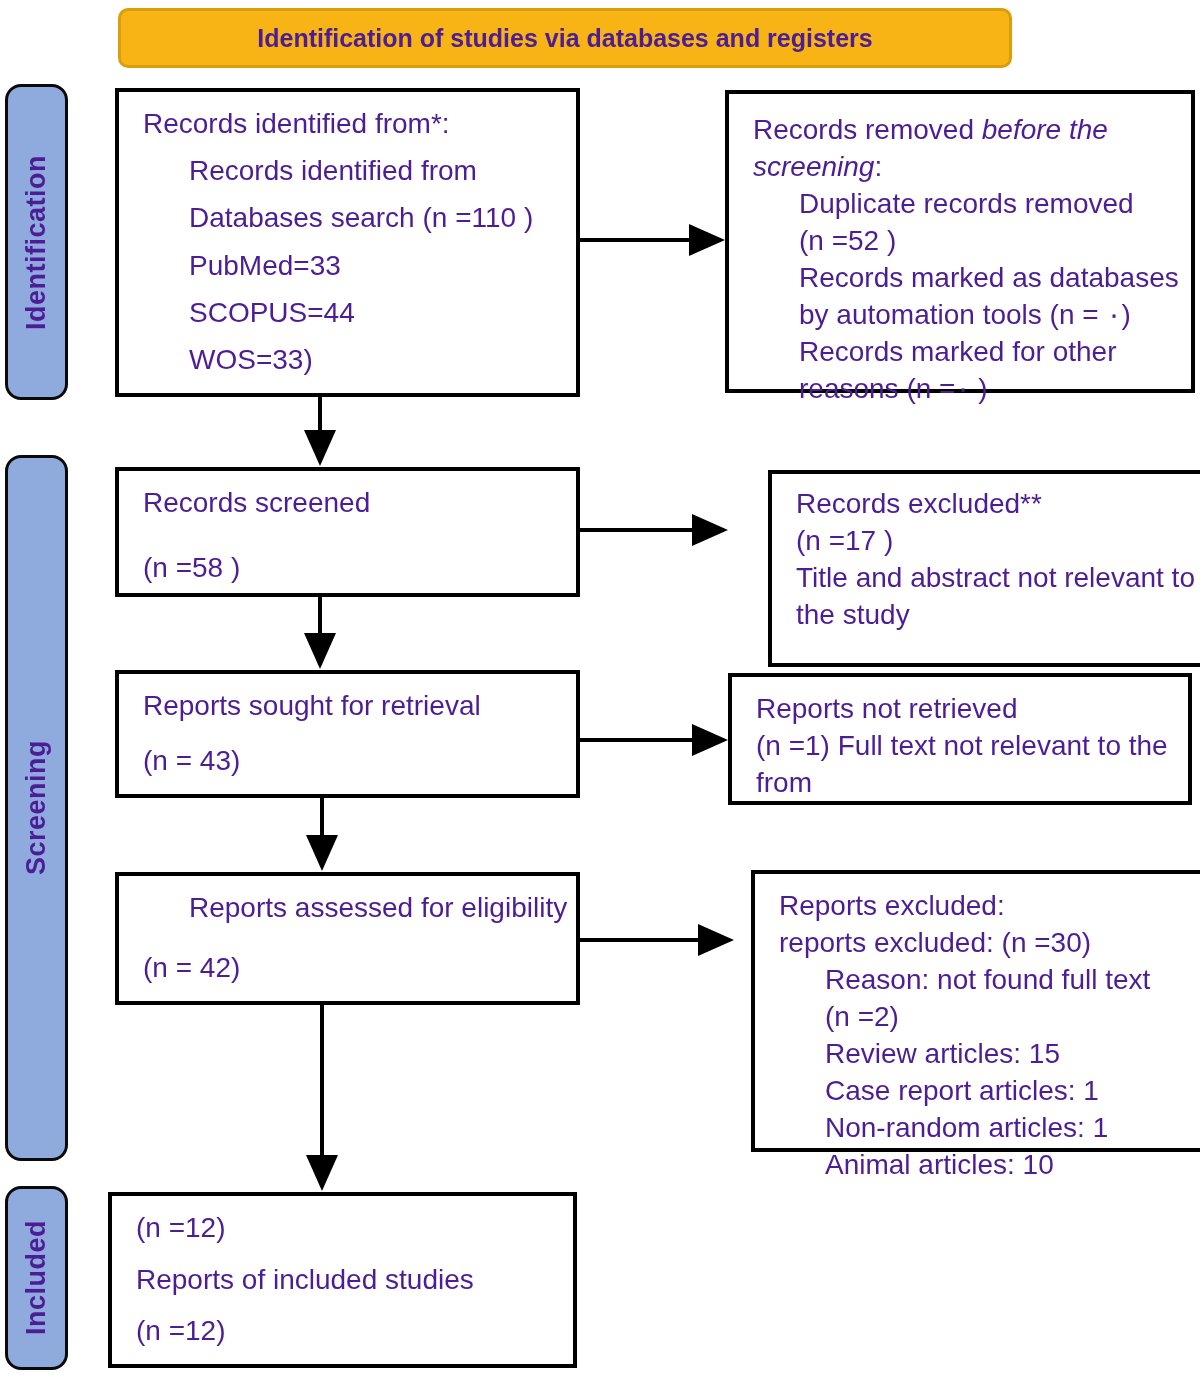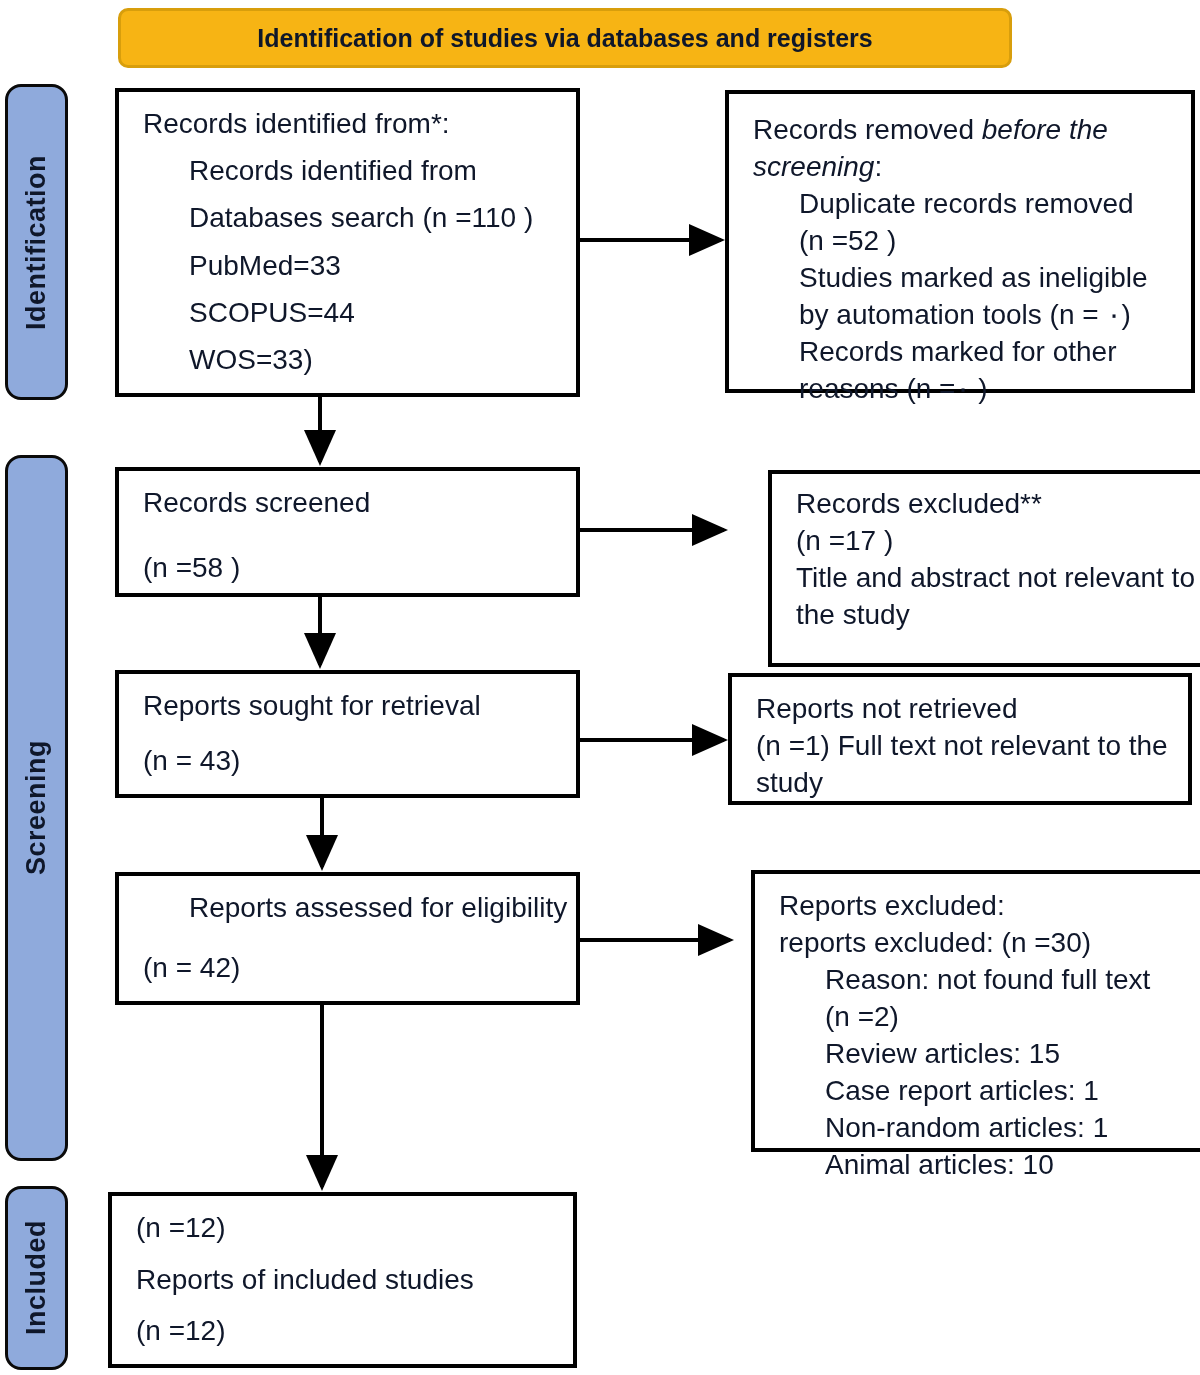--- a/index.html
+++ b/index.html
@@ -1,18 +1,18 @@
 <!DOCTYPE html>
 <html style="--banner-fill: #F7B414; --banner-border: #D89E0C; --stage-fill: #8FAADC; --box-border: #000000; --arrow: #000000;"><head>
 <meta charset="utf-8">
 <style>
   html,body { margin:0; padding:0; background:#ffffff; }
   .canvas {
     position:relative; width:1200px; height:1375px; background:#ffffff;
-    font-family:"Liberation Sans", sans-serif; color:#0f172a; overflow:hidden;
+    font-family:"Liberation Sans", sans-serif; color:#4c1d95; overflow:hidden;
   }
 
   
   .title-banner {
     position:absolute; left:118px; top:8px; width:894px; height:60px;
     background:var(--banner-fill,#F7B414);
     border:3px solid var(--banner-border,#D89E0C);
     border-radius:10px; box-sizing:border-box;
     display:flex; align-items:center; justify-content:center;
     font-weight:bold; font-size:25px;
@@ -87,21 +87,21 @@
       <div class="line indent-1"><span>PubMed=33</span></div>
       <div class="line indent-1"><span>SCOPUS=44</span></div>
       <div class="line indent-1"><span>WOS=33)</span></div>
     </div>
 
   <div class="flowbox" id="box-records-removed">
       <div class="line indent-0"><span>Records removed </span><em>before the</em></div>
       <div class="line indent-0"><em>screening</em><span>:</span></div>
       <div class="line indent-1"><span>Duplicate records removed</span></div>
       <div class="line indent-1"><span>(n =52 )</span></div>
-      <div class="line indent-1"><span>Studies marked as ineligible</span></div>
+      <div class="line indent-1"><span>Records marked as databases</span></div>
       <div class="line indent-1"><span>by automation tools (n = ٠)</span></div>
       <div class="line indent-1"><span>Records marked for other</span></div>
       <div class="line indent-1"><span>reasons (n =٠ )</span></div>
     </div>
 
   <div class="flowbox vcenter" id="box-records-screened">
       <div class="line indent-0"><span>Records screened</span></div>
       <div class="line indent-0"><span>(n =58 )</span></div>
     </div>
 
@@ -113,21 +113,21 @@
     </div>
 
   <div class="flowbox vcenter" id="box-reports-sought">
       <div class="line indent-0"><span>Reports sought for retrieval</span></div>
       <div class="line indent-0"><span>(n = 43)</span></div>
     </div>
 
   <div class="flowbox vcenter" id="box-reports-not-retrieved">
       <div class="line indent-0"><span>Reports not retrieved</span></div>
       <div class="line indent-0"><span>(n =1) Full text not relevant to the</span></div>
-      <div class="line indent-0"><span>study</span></div>
+      <div class="line indent-0"><span>from</span></div>
     </div>
 
   <div class="flowbox vcenter" id="box-reports-assessed">
       <div class="line indent-1"><span>Reports assessed for eligibility</span></div>
       <div class="line indent-0"><span>(n = 42)</span></div>
     </div>
 
   <div class="flowbox vcenter" id="box-reports-excluded">
       <div class="line indent-0"><span>Reports excluded:</span></div>
       <div class="line indent-0"><span>reports excluded: (n =30)</span></div>

